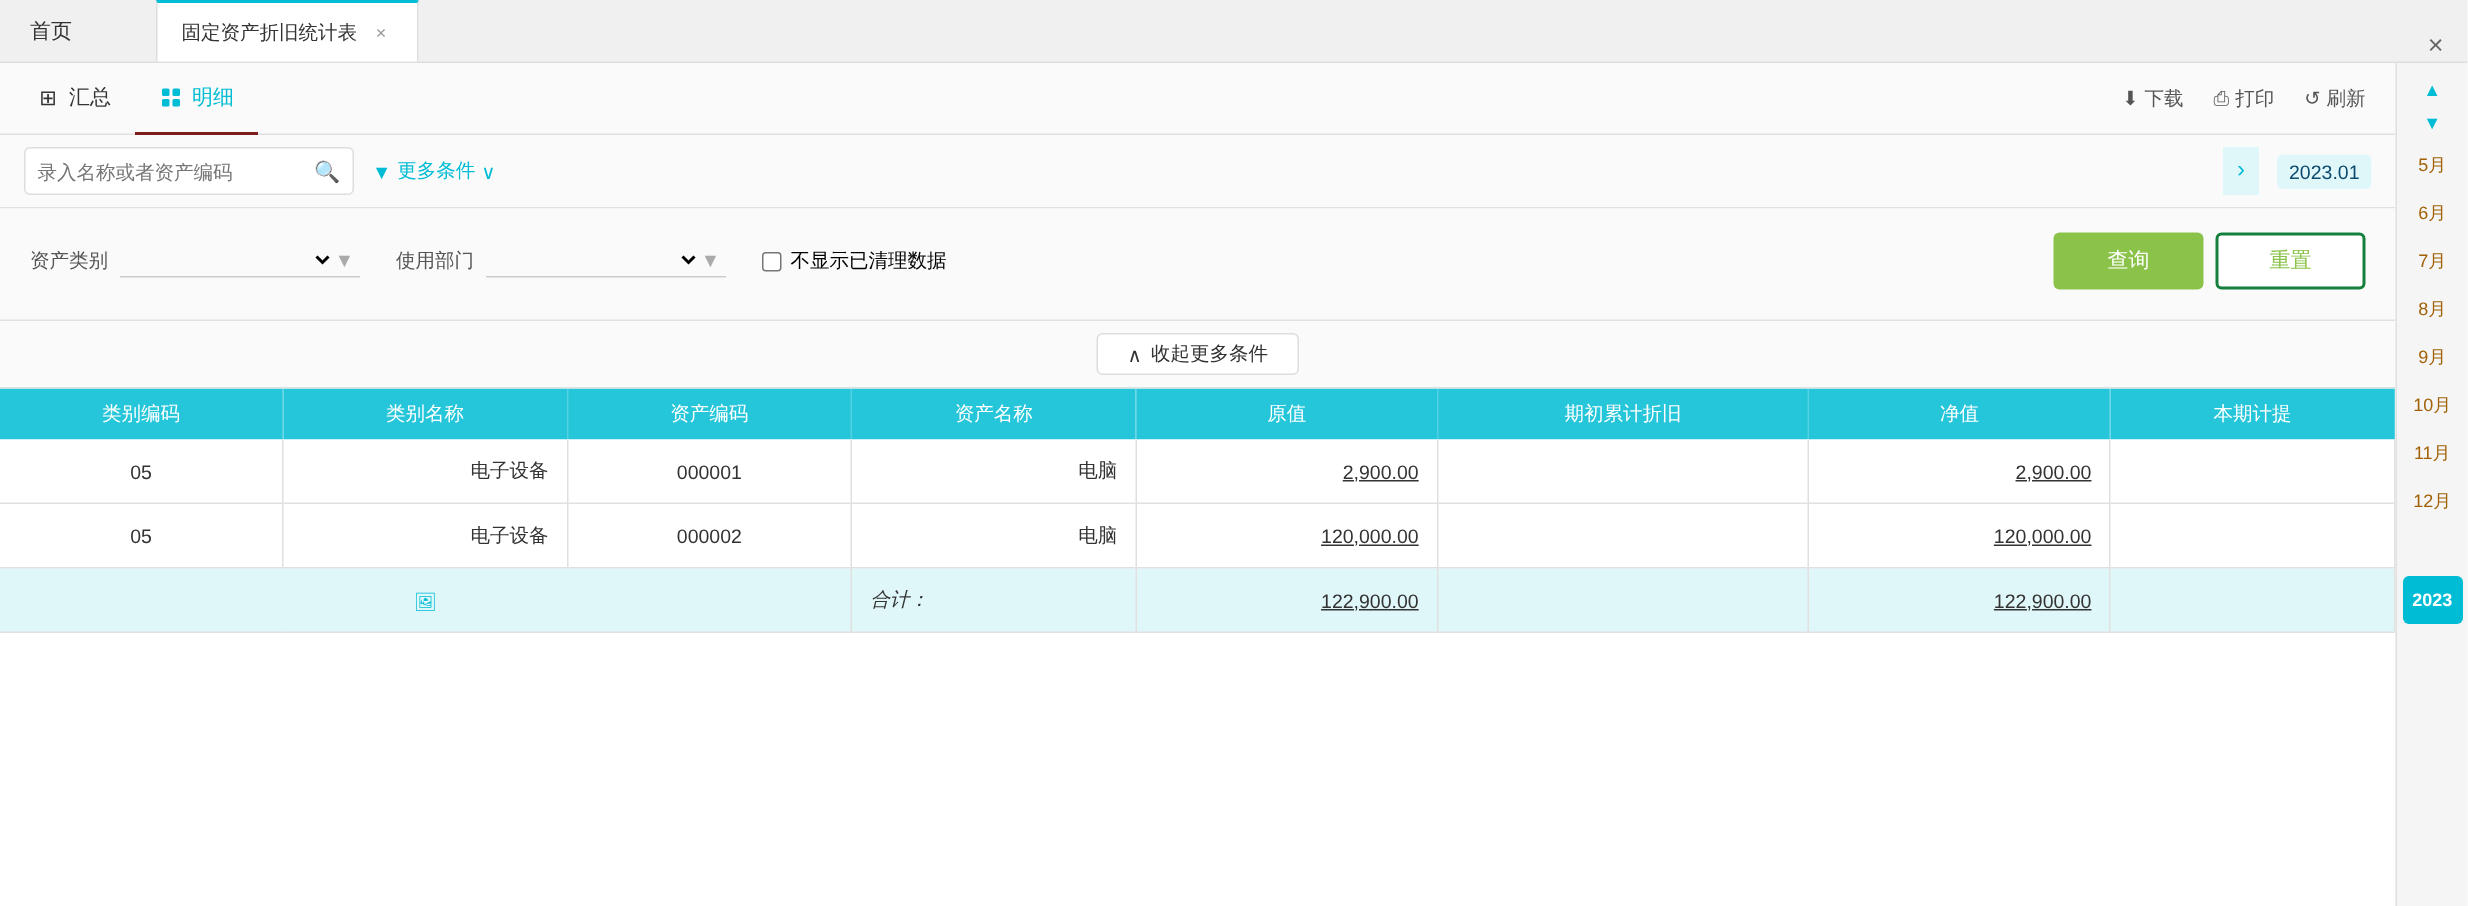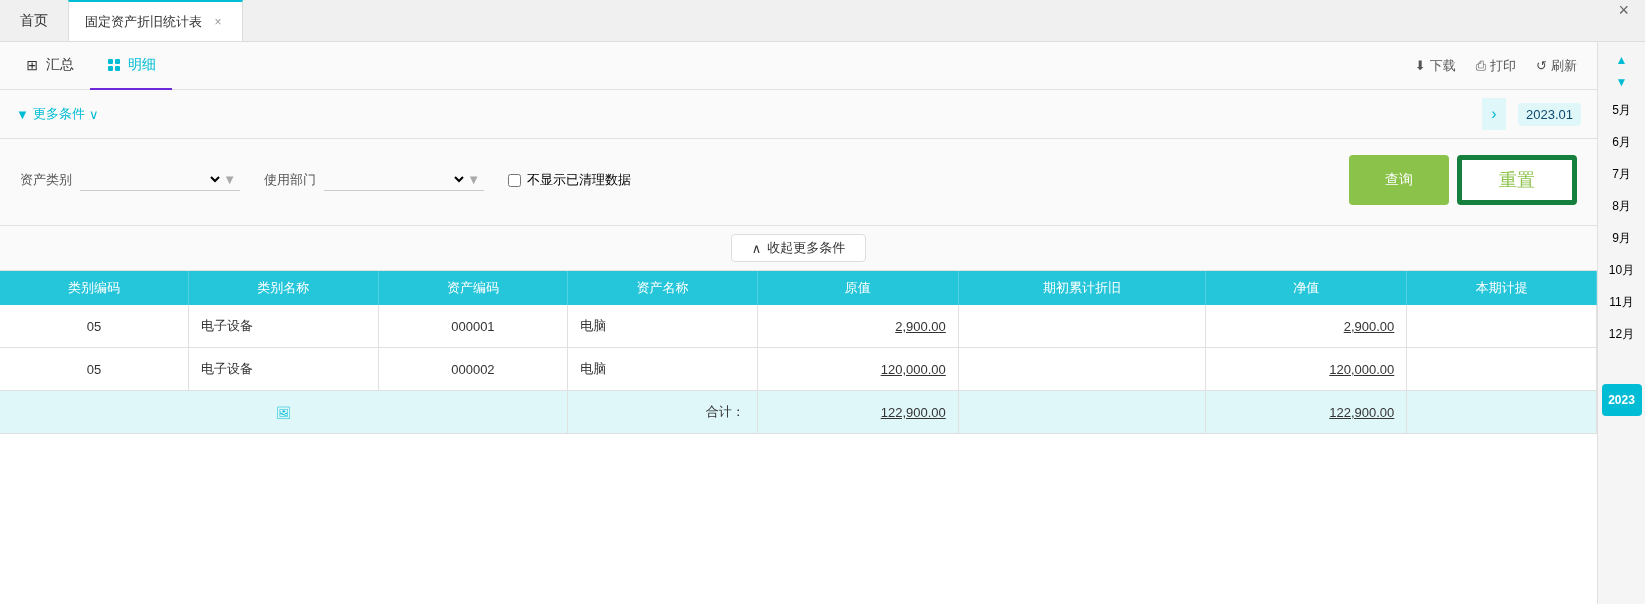--- a/index.html
+++ b/index.html
@@ -10,26 +10,27 @@
       width: 1645px;
       height: 604px;
       overflow: hidden;
       display: flex;
       flex-direction: column;
     }
 
     
     .tab-bar {
       display: flex;
-      align-items: flex-start;
+      align-items: flex-end;
       background: #f0f0f0;
       border-bottom: 1px solid #ddd;
       height: 42px;
       padding: 0 0 0 0;
       flex-shrink: 0;
+      gap: 36px;
     }
     .tab-home {
       padding: 0 20px;
       height: 100%;
       display: flex;
       align-items: center;
       font-size: 14px;
       color: #333;
       cursor: pointer;
     }
@@ -87,21 +88,21 @@
       padding: 0 16px;
       height: 100%;
       cursor: pointer;
       font-size: 14px;
       color: #333;
       border-bottom: 2px solid transparent;
       margin-bottom: -1px;
     }
     .sub-tab.active {
       color: #00bcd4;
-      border-bottom: 2px solid #6d28d9;
+      border-bottom: 2px solid #7f1d1d;
     }
     .sub-tab-icon {
       width: 16px;
       height: 16px;
       display: flex;
       align-items: center;
       justify-content: center;
     }
     .toolbar-btn {
       display: flex;
@@ -253,26 +254,26 @@
       border: none;
       border-radius: 4px;
       padding: 8px 32px;
       font-size: 14px;
       cursor: pointer;
       width: 100px;
     }
     .btn-reset {
       background: #fff;
       color: #8bc34a;
-      border: 5px solid #15803d;
+      border: 2px solid #15803d;
       border-radius: 4px;
       padding: 8px 32px;
-      font-size: 18px;
-      cursor: pointer;
-      width: 120px;
+      font-size: 14px;
+      cursor: pointer;
+      width: 100px;
     }
 
     
     .collapse-btn-row {
       display: flex;
       justify-content: center;
       padding: 8px 0;
       background: #fafafa;
       border-bottom: 1px solid #e0e0e0;
       flex-shrink: 0;
@@ -316,21 +317,21 @@
       background: #fff;
     }
     tbody td {
       padding: 12px 12px;
       font-size: 13px;
       color: #333;
       text-align: center;
       border-right: 1px solid #e0e0e0;
     }
     tbody td.num { text-align: right; text-decoration: underline; }
-    tbody td.left { text-align: left; }
+    tbody td.left { text-align: right; }
     .total-row {
       background: #e0f7fa !important;
     }
     .total-row td { font-weight: 500; }
 
     
     .right-sidebar {
       width: 48px;
       background: #f5f5f5;
       border-left: 1px solid #e0e0e0;
@@ -341,21 +342,21 @@
       gap: 2px;
       flex-shrink: 0;
     }
     .sidebar-month {
       width: 40px;
       height: 32px;
       display: flex;
       align-items: center;
       justify-content: center;
       font-size: 12px;
-      color: #000000;
+      color: #a16207;
       cursor: pointer;
       border-radius: 4px;
     }
     .sidebar-month.active-year {
       background: #00bcd4;
       color: #fff;
       border-radius: 4px;
       font-weight: bold;
       margin-top: 32px;
     }
@@ -416,20 +417,24 @@
           <span>打印</span>
         </div>
         <div class="toolbar-btn">
           <span>↺</span>
           <span>刷新</span>
         </div>
       </div>
     </div>
 
     <div class="search-bar">
+      <div class="search-input-wrap">
+        <input class="search-input" type="text" placeholder="录入名称或者资产编码" style="">
+        <span class="search-icon-wrap">🔍</span>
+      </div>
       <div class="more-conditions">
         <span style="color:#00bcd4;">▼</span>
         <span>更多条件</span>
         <span>∨</span>
       </div>
       <div class="expand-arrow">
         <span style="font-size:16px;">›</span>
       </div>
       <div class="date-badge">2023.01</div>
     </div>
@@ -504,21 +509,21 @@
     <td class="left">电脑</td>
     <td class="num">120,000.00</td>
     <td class="num"></td>
     <td class="num">120,000.00</td>
     <td class="num"></td>
   </tr>
             <tr class="total-row">
   <td colspan="3" style="text-align:center;">
     <span style="color:#00bcd4;font-size:12px;">🖼</span>
   </td>
-  <td style="text-align:right;">合计：</td>
+  <td style="text-align:left;font-style:italic;">合计：</td>
   <td class="num">122,900.00</td>
   <td class="num"></td>
   <td class="num">122,900.00</td>
   <td class="num"></td>
 </tr>
           </tbody>
       </table>
     </div>
   </div>
 

